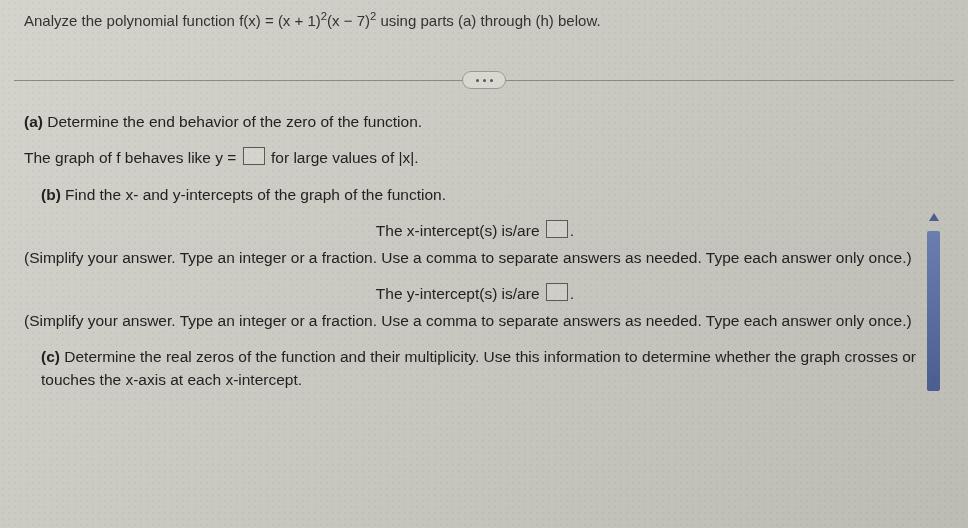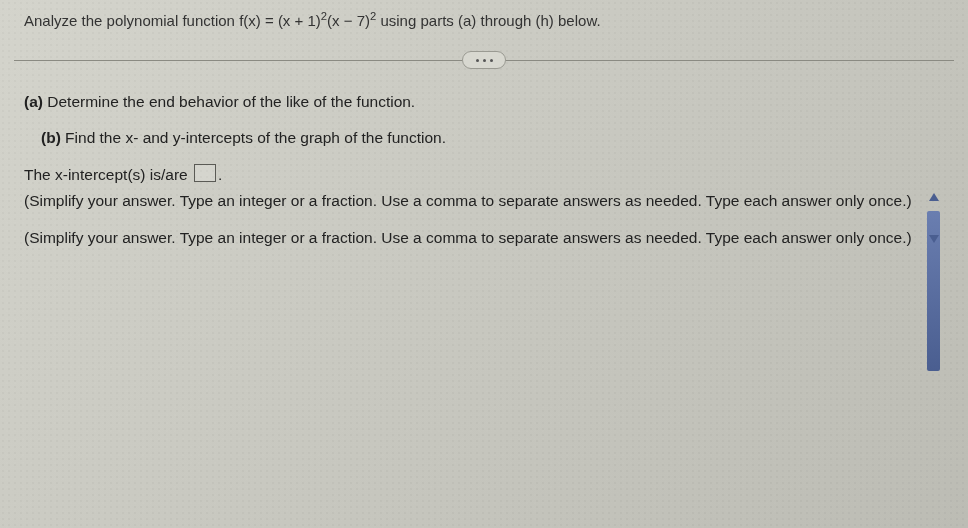--- a/index.html
+++ b/index.html
@@ -26,21 +26,21 @@
         radial-gradient(rgba(0,0,0,0.05) 1px, transparent 1px),
         radial-gradient(rgba(255,255,255,0.03) 1px, transparent 1px);
       background-size: 6px 6px, 8px 8px;
       background-position: 0 0, 3px 3px;
       pointer-events: none;
       opacity: 0.6;
     }
     .prompt {
       font-size: 15px;
       color: #333;
-      margin-bottom: 22px;
+      margin-bottom: 42px;
       position: relative;
       z-index: 1;
     }
     .rule-row {
       position: relative;
       height: 18px;
       margin-bottom: 22px;
       z-index: 1;
     }
     .rule-line {
@@ -71,21 +71,21 @@
     }
     .content {
       position: relative;
       padding-right: 18px;
       z-index: 1;
       font-size: 15.5px;
       color: #222;
       line-height: 1.45;
     }
     .content p { margin-bottom: 14px; }
-    .content .tight { margin-bottom: 4px; }
+    .content .tight { margin-bottom: 4px; text-align: center; }
     .content .section-gap { margin-top: 8px; margin-left: 17px; }
     .bold { font-weight: bold; }
     .answer-box {
       display: inline-block;
       width: 22px;
       height: 18px;
       border: 1.5px solid #5a5a55;
       vertical-align: -2px;
       margin: 0 2px;
       background: rgba(255,255,255,0.15);
@@ -137,28 +137,37 @@
       <span class="ellipsis-dot"></span>
     </div>
   </div>
 
   <div class="content">
     <div class="up-arrow"></div>
     <div class="right-scroll"></div>
     <div class="down-arrow"></div>
 
     <p>
-      <span class="bold">(a)</span><span> Determine the end behavior of the like of the function.</span>
+      <span class="bold">(a)</span><span> Determine the end behavior of the zero of the function.</span>
+    </p>
+    <p>
+      <span>The graph of f behaves like y = </span><span class="answer-box"></span><span> for large values of |x|.</span>
     </p>
 
     <p class="section-gap">
       <span class="bold">(b)</span><span> Find the x- and y-intercepts of the graph of the function.</span>
     </p>
 
     <p class="tight">
       <span>The x-intercept(s) is/are </span><span class="answer-box"></span><span>.</span>
     </p>
     <p>(Simplify your answer. Type an integer or a fraction. Use a comma to separate answers as needed. Type each answer only once.)</p>
 
+    <p class="tight">
+      <span>The y-intercept(s) is/are </span><span class="answer-box"></span><span>.</span>
+    </p>
     <p>(Simplify your answer. Type an integer or a fraction. Use a comma to separate answers as needed. Type each answer only once.)</p>
 
+    <p class="section-gap">
+      <span class="bold">(c)</span><span> Determine the real zeros of the function and their multiplicity. Use this information to determine whether the graph crosses or touches the x-axis at each x-intercept.</span>
+    </p>
   </div>
 </div>
 
 </body></html>

